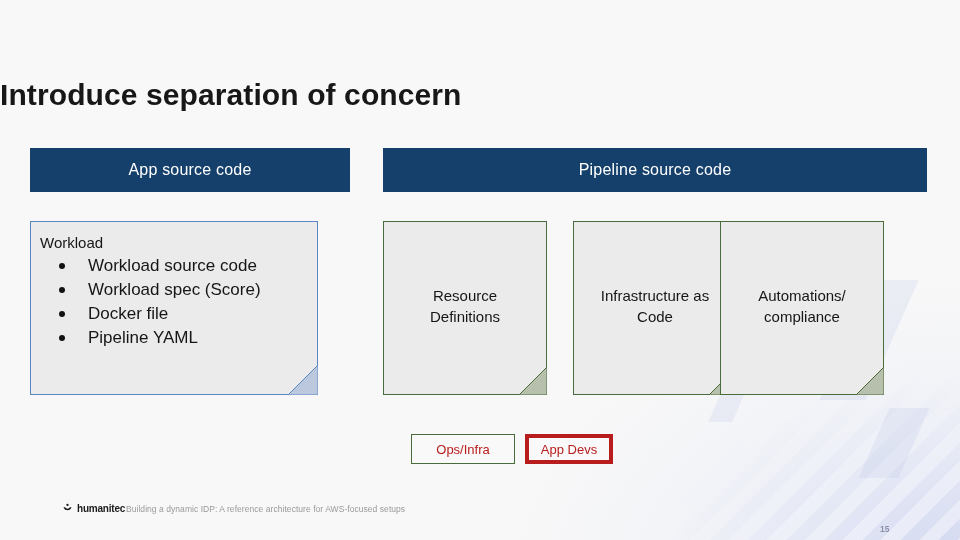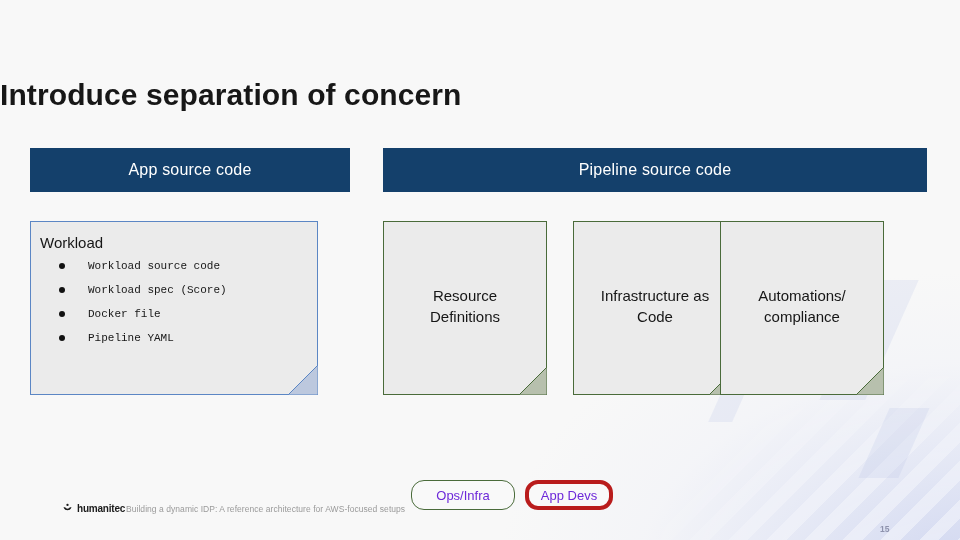--- a/index.html
+++ b/index.html
@@ -128,23 +128,22 @@
   .workload-title { margin: 0 0 1px 0; }
   .workload-list {
     list-style: none;
     margin: 0;
     padding: 0;
   }
   .workload-list li {
     position: relative;
     padding-left: 48px;
     line-height: 24px;
-    font-size: 11px;
+    font-size: 17px;
     color: #161616;
-    font-family: Liberation Mono, monospace;
   }
   .workload-list li .bullet {
     position: absolute;
     left: 19px;
     top: 9px;
     width: 6px;
     height: 6px;
     background: #111111;
     border-radius: 50%;
   }
@@ -163,30 +162,29 @@
     height: 174px;
   }
   #card-resource   { left: 383px; width: 164px; }
   #card-iac        { left: 573px; width: 164px; }
   #card-automation { left: 720px; width: 164px; }
   .green-card .card-text { padding: 0 8px 4px 8px; }
 
   
   .legend-box {
     position: absolute;
-    top: 480px;
+    top: 434px;
     height: 30px;
     background: #f9f9f9;
     display: flex;
     align-items: center;
     justify-content: center;
     font-size: 13px;
-    color: #6d28d9;
+    color: #b91c1c;
     box-sizing: border-box;
-    border-radius: 13px;
   }
   #legend-ops  { left: 411px; width: 104px; border: 1px solid #4a6b3a; }
   #legend-devs { left: 525px; width: 88px; border: 4px solid #b91c1c; }
 
   
   .footer-logo {
     position: absolute;
     left: 62px;
     top: 503px;
     display: flex;

